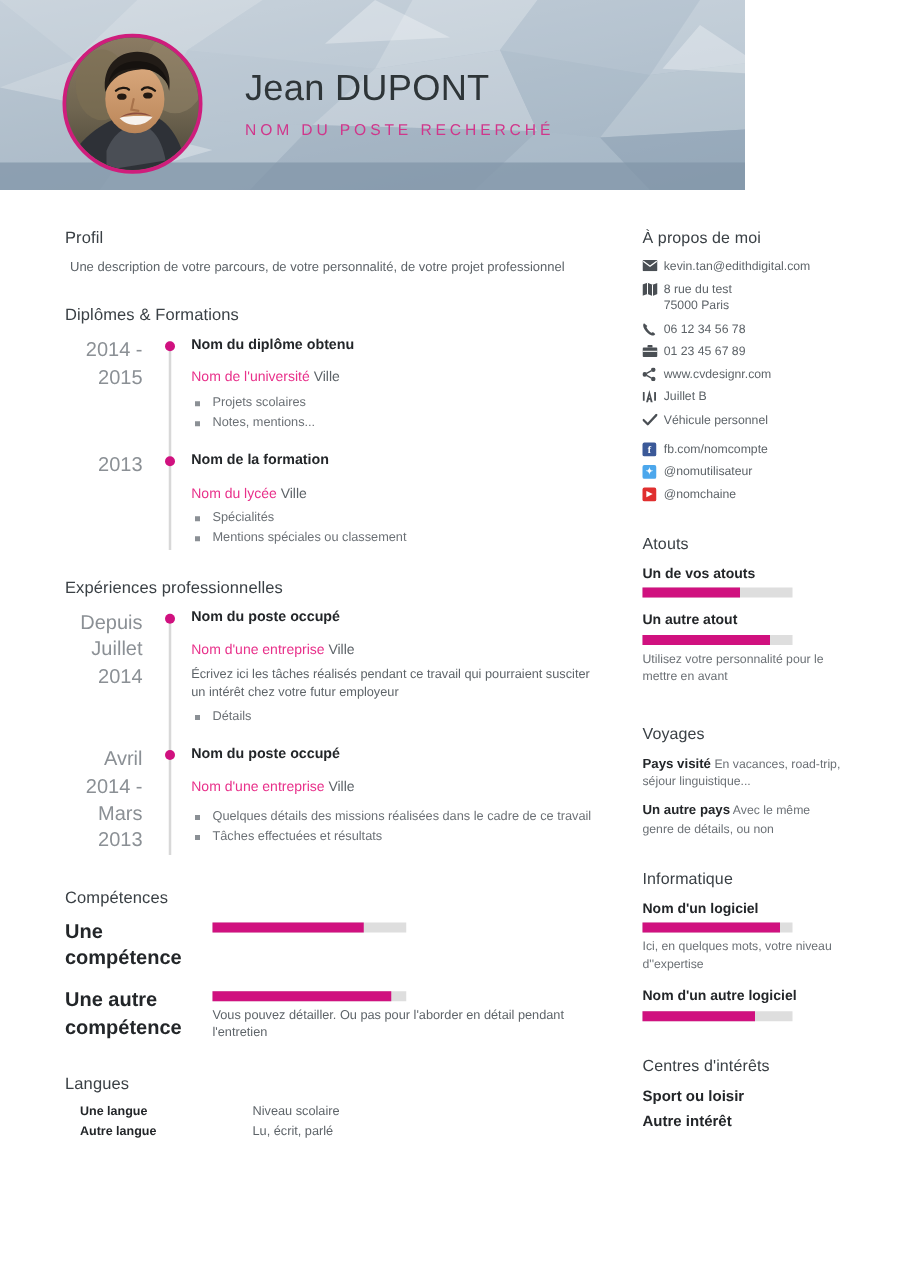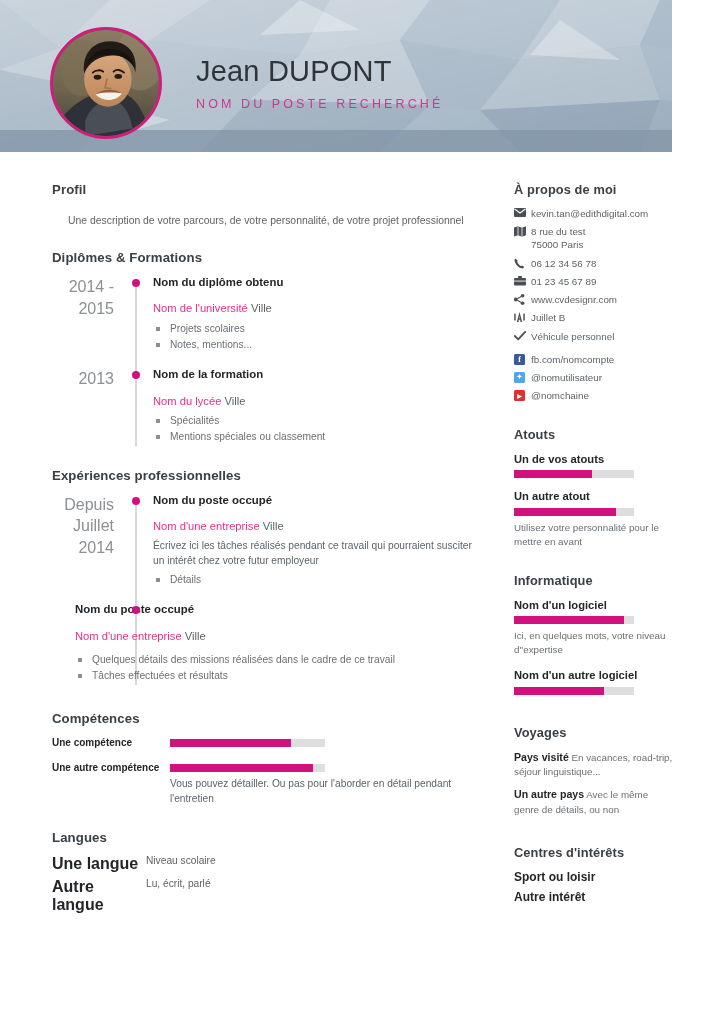--- a/index.html
+++ b/index.html
@@ -18,21 +18,21 @@
   .page {
     width: 724px;
     height: 1024px;
     position: relative;
     background: #ffffff;
   }
 
   
   .header {
     position: relative;
-    width: 672px;
+    width: 596px;
     height: 152px;
     overflow: hidden;
     background: linear-gradient(135deg, #cdd6de 0%, #b9c6d2 40%, #9fb0c0 75%, #8fa3b5 100%);
   }
   .header svg.poly {
     position: absolute;
     left: 0; top: 0;
     width: 724px;
     height: 152px;
     display: block;
@@ -101,36 +101,36 @@
   }
   .col-right {
     position: absolute;
     left: 514px;
     top: 30px;
     width: 160px;
   }
 
   h2.section {
     font-size: 13.2px;
-    font-weight: 700;
+    font-weight: 400;
     color: #3a4045;
     margin: 0 0 10px 0;
     letter-spacing: .1px;
   }
   .col-right h2.section {
     font-size: 12.8px;
     color: #3a4045;
   }
   .section-block { margin-bottom: 22px; }
 
   .profil-text {
     font-size: 10.4px;
     color: #5d6368;
     line-height: 1.45;
-    margin: 16px;
+    margin: 4px;
   }
 
   
   .timeline {
     position: relative;
     padding-left: 0;
   }
   .tl-line {
     position: absolute;
     left: 83px;
@@ -212,21 +212,21 @@
   }
 
   
   .skill-row {
     display: flex;
     margin-bottom: 12px;
   }
   .skill-name {
     width: 118px;
     flex: none;
-    font-size: 10px;
+    font-size: 16px;
     font-weight: 700;
     color: #232629;
     line-height: 1.35;
     padding-right: 8px;
     box-sizing: border-box;
   }
   .skill-right { flex: 1; }
   .bar-track {
     width: 155px;
     height: 8px;
@@ -240,25 +240,26 @@
     background: #d0117f;
   }
   .skill-desc {
     font-size: 10.2px;
     color: #5d6368;
     line-height: 1.42;
     margin-top: 5px;
   }
   .lang-row { display: flex; margin-bottom: 5px; }
   .lang-name {
-    width: 94px;
+    width: 138px;
     flex: none;
-    font-size: 16px;
+    font-size: 10px;
     font-weight: 700;
     color: #232629;
+    margin-left: 12px;
   }
   .lang-level {
     font-size: 10.2px;
     color: #5d6368;
   }
 
   
   .contact-list { margin: 0; padding: 0; list-style: none; }
   .contact-item {
     display: flex;
@@ -479,20 +480,21 @@
               <div class="tl-title">Nom du poste occupé</div>
               <div class="tl-sub"><span>Nom d'une entreprise</span> <span class="city">Ville</span></div>
               <div class="tl-desc">Écrivez ici les tâches réalisés pendant ce travail qui pourraient susciter un intérêt chez votre futur employeur</div>
               <ul class="bullets">
                 <li>Détails</li>
               </ul>
             </div>
           </div>
 
           <div class="tl-item">
+            <div class="tl-date">Avril 2014 - Mars 2013</div>
             <div class="tl-dot"></div>
             <div class="tl-body">
               <div class="tl-title">Nom du poste occupé</div>
               <div class="tl-sub"><span>Nom d'une entreprise</span> <span class="city">Ville</span></div>
               <ul class="bullets" style="margin-top:8px;">
                 <li>Quelques détails des missions réalisées dans le cadre de ce travail</li>
                 <li>Tâches effectuées et résultats</li>
               </ul>
             </div>
           </div>
@@ -650,45 +652,45 @@
 
         <div class="r-skill">
           <div class="r-skill-name">Un autre atout</div>
           <div class="r-bar-track">
             <div class="bar-fill" style="width: 85%;"></div>
           </div>
           <div class="r-skill-desc">Utilisez votre personnalité pour le mettre en avant</div>
         </div>
       </div>
 
+      <div class="section-block" style="margin-top:30px;">
+        <h2 class="section">Voyages</h2>
+        <div class="travel-item"><b>Pays visité</b> <span>En vacances, road-trip, séjour linguistique...</span></div>
+        <div class="travel-item"><b>Un autre pays</b> <span>Avec le même genre de détails, ou non</span></div>
+      </div>
+
       <div class="section-block" style="margin-top:24px;">
         <h2 class="section">Informatique</h2>
 
         <div class="r-skill">
           <div class="r-skill-name">Nom d'un logiciel</div>
           <div class="r-bar-track">
             <div class="bar-fill" style="width: 92%;"></div>
           </div>
           <div class="r-skill-desc">Ici, en quelques mots, votre niveau d''expertise</div>
         </div>
 
         <div class="r-skill">
           <div class="r-skill-name">Nom d'un autre logiciel</div>
           <div class="r-bar-track">
             <div class="bar-fill" style="width: 75%;"></div>
           </div>
         </div>
       </div>
 
-      <div class="section-block" style="margin-top:30px;">
-        <h2 class="section">Voyages</h2>
-        <div class="travel-item"><b>Pays visité</b> <span>En vacances, road-trip, séjour linguistique...</span></div>
-        <div class="travel-item"><b>Un autre pays</b> <span>Avec le même genre de détails, ou non</span></div>
-      </div>
-
       <div class="section-block" style="margin-top:28px;">
         <h2 class="section">Centres d'intérêts</h2>
         <div class="interest-item">Sport ou loisir</div>
         <div class="interest-item">Autre intérêt</div>
       </div>
 
     </div>
   </div>
 </div>
 

